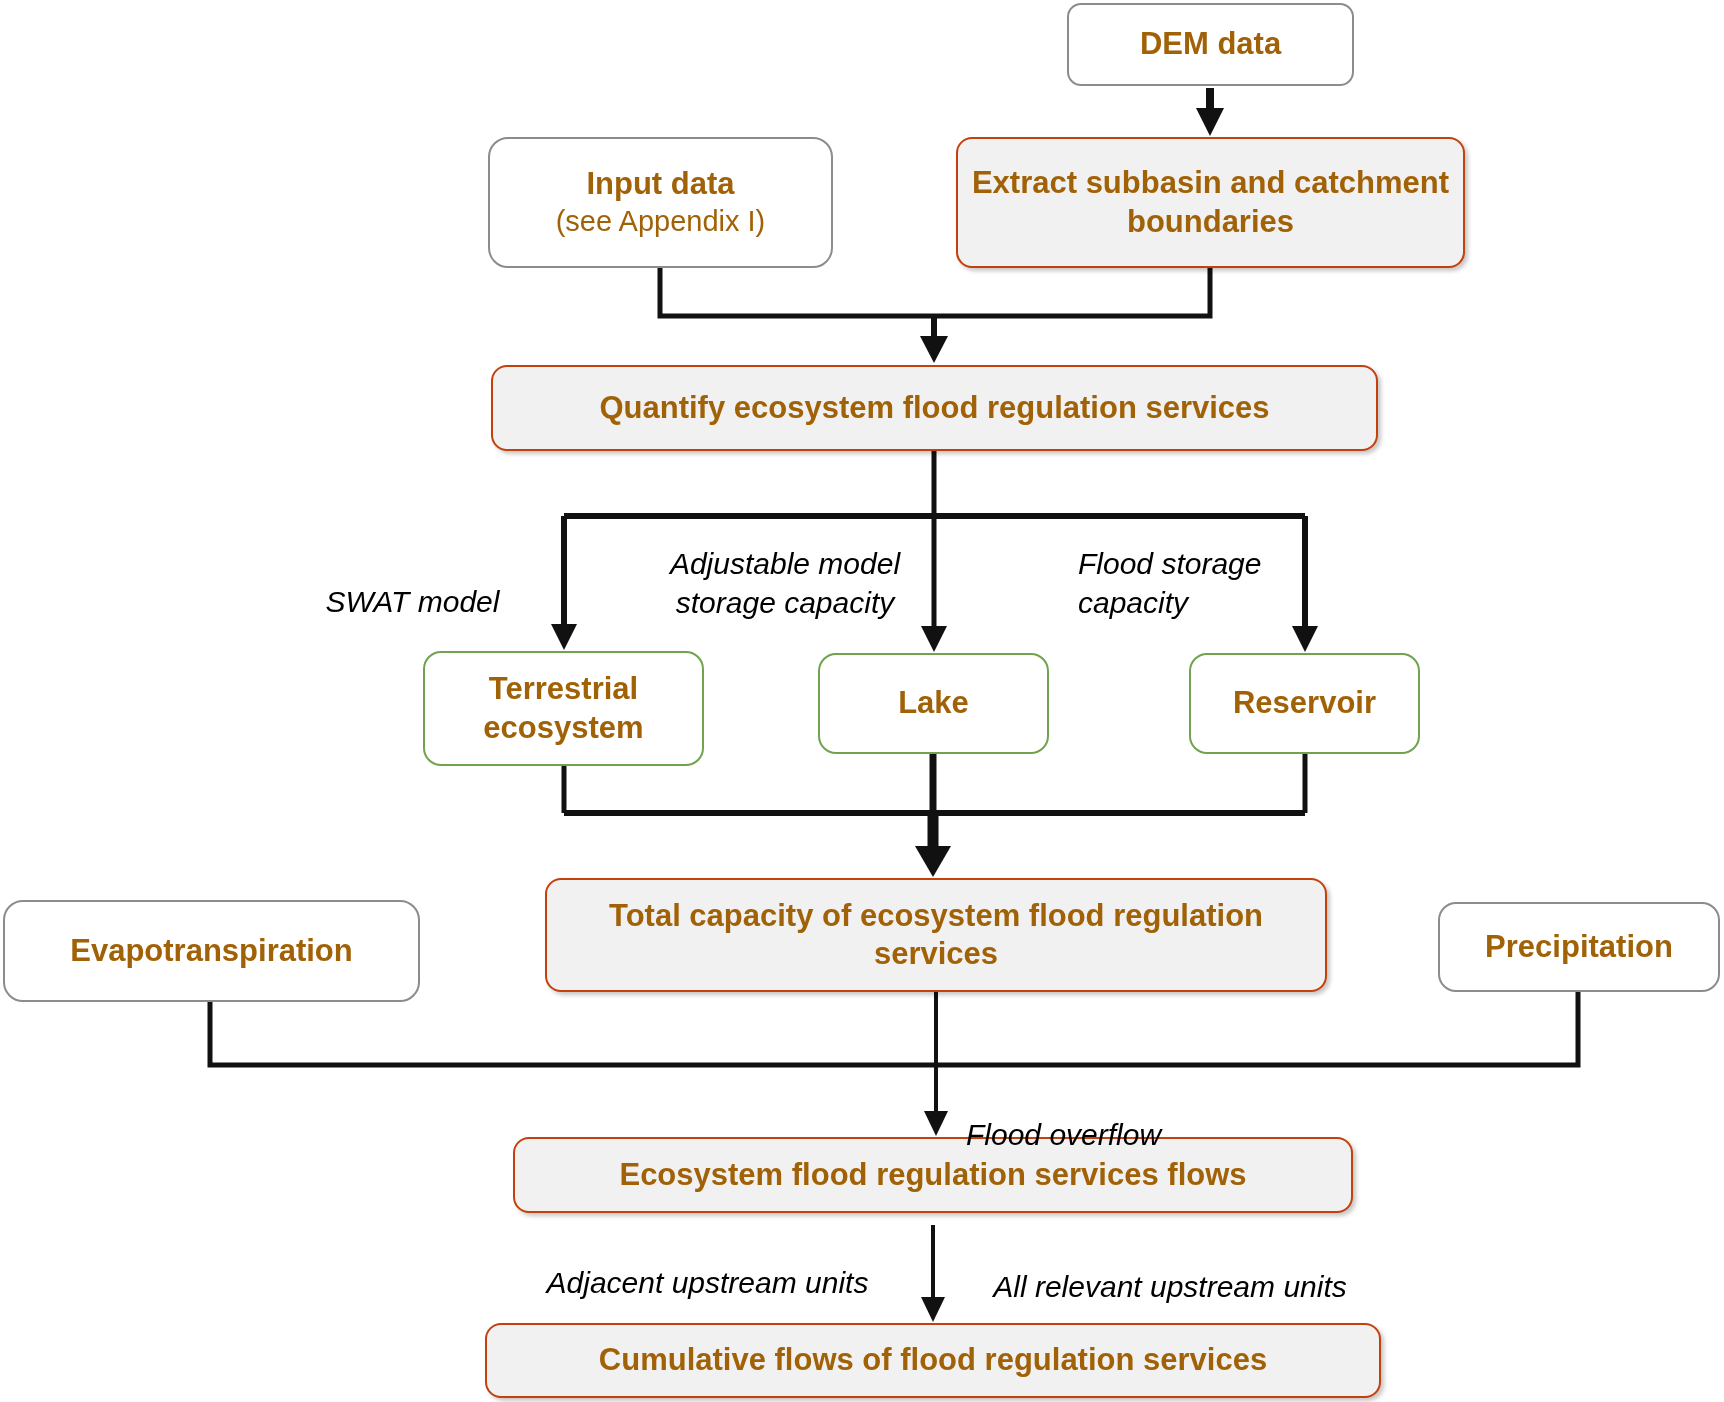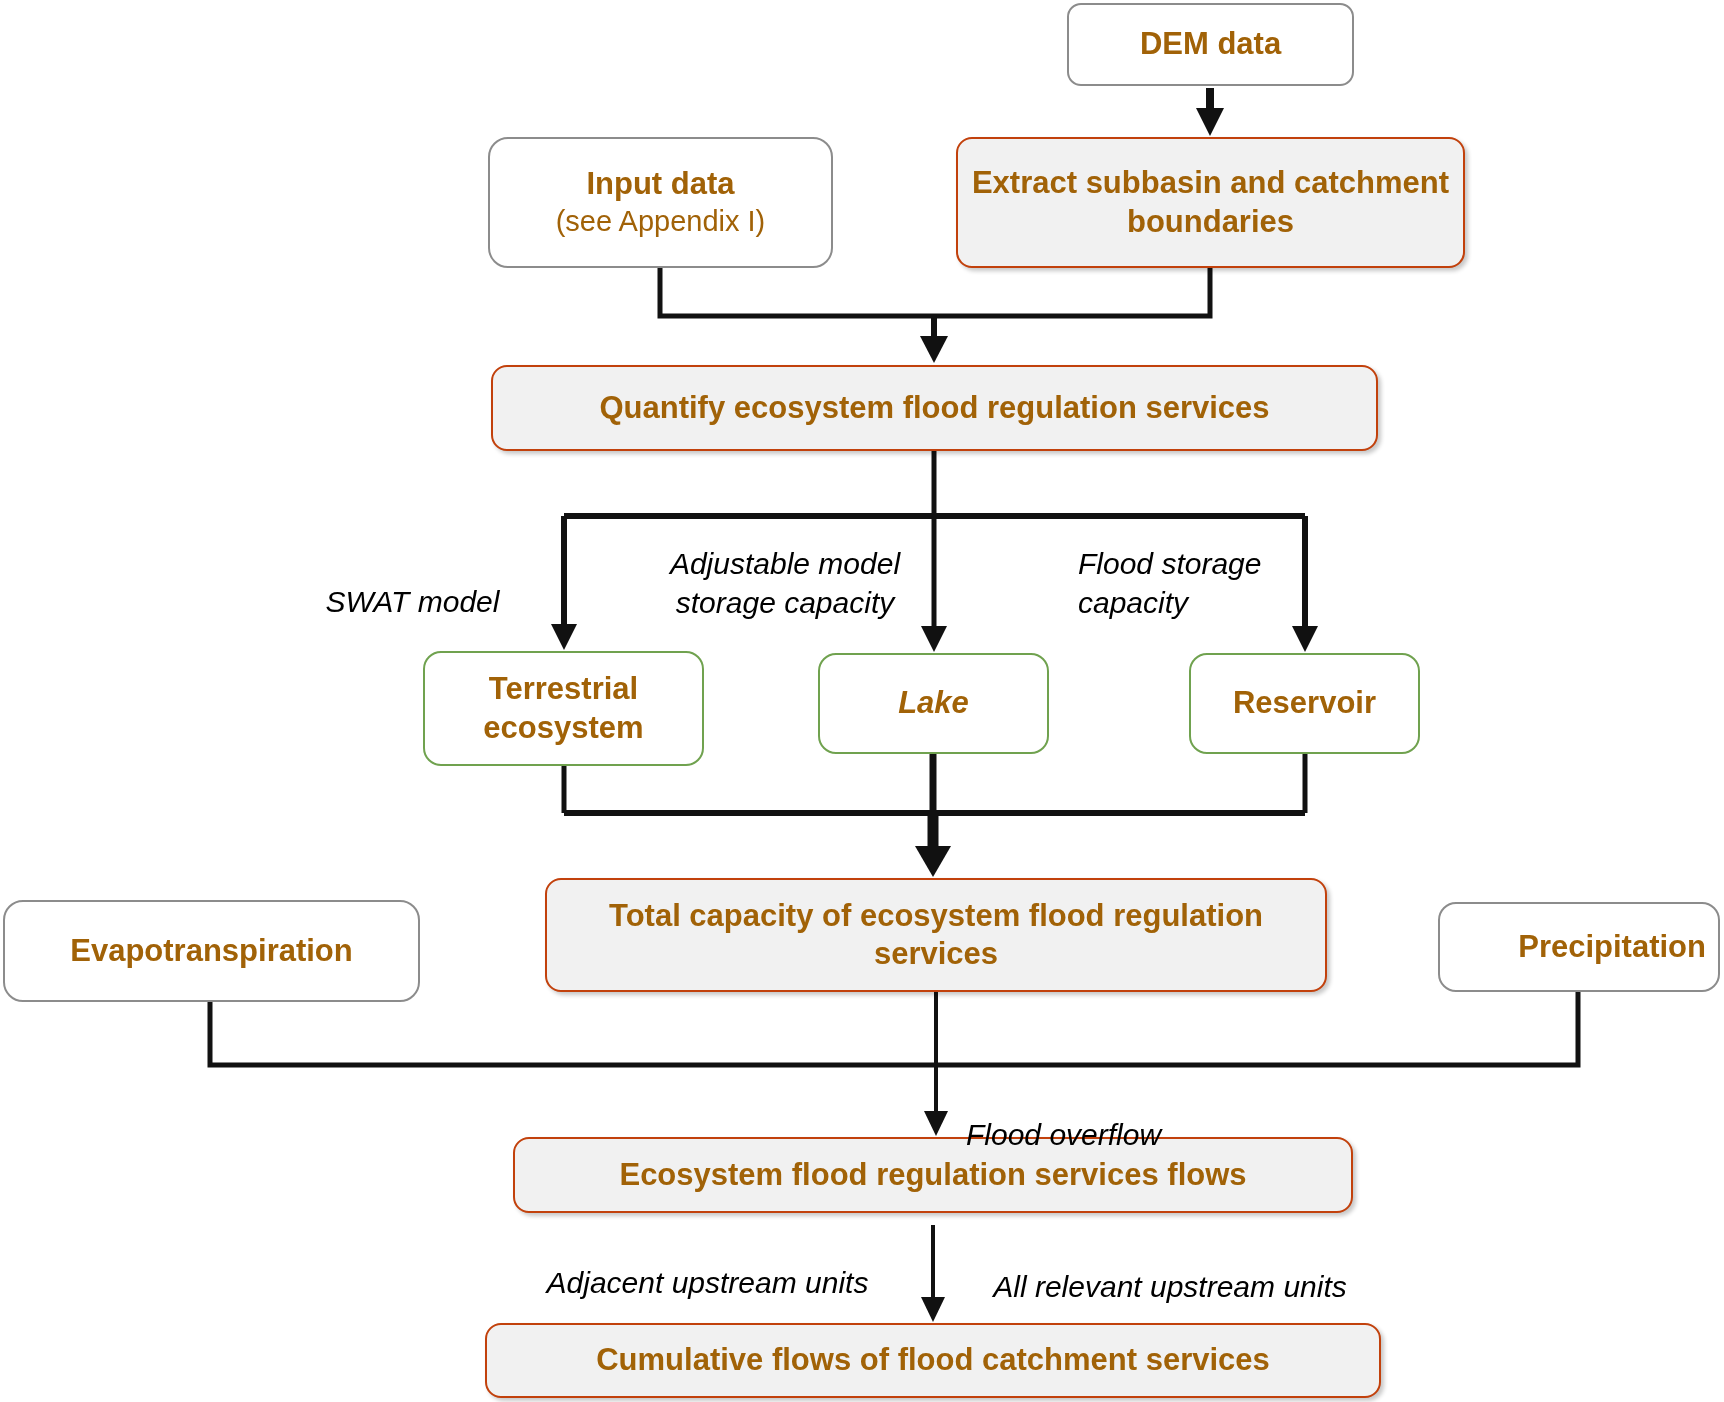--- a/index.html
+++ b/index.html
@@ -100,46 +100,46 @@
   </div>
 
   <div class="box box--process" style="left:491px; top:365px; width:887px; height:86px;">
     <span>Quantify ecosystem flood regulation services</span>
   </div>
 
   <div class="box box--eco" style="left:423px; top:651px; width:281px; height:115px;align-items:center;">
     <span>Terrestrial ecosystem</span>
   </div>
 
-  <div class="box box--eco" style="left:818px; top:653px; width:231px; height:101px;font-style:italic;">
+  <div class="box box--eco" style="left:818px; top:653px; width:231px; height:101px;">
     <span>Lake</span>
   </div>
 
   <div class="box box--eco" style="left:1189px; top:653px; width:231px; height:101px;">
     <span>Reservoir</span>
   </div>
 
   <div class="box box--process" style="left:545px; top:878px; width:782px; height:114px;">
     <span>Total capacity of ecosystem flood regulation services</span>
   </div>
 
   <div class="box box--data" style="left:3px; top:900px; width:417px; height:102px; border-radius:20px;">
     <span>Evapotranspiration</span>
   </div>
 
-  <div class="box box--data" style="left:1438px; top:902px; width:282px; height:90px; border-radius:18px;align-items:flex-end;">
+  <div class="box box--data" style="left:1438px; top:902px; width:282px; height:90px; border-radius:18px;">
     <span>Precipitation</span>
   </div>
 
   <div class="box box--process" style="left:513px; top:1137px; width:840px; height:76px;">
     <span>Ecosystem flood regulation services flows</span>
   </div>
 
   <div class="box box--process" style="left:485px; top:1323px; width:896px; height:75px;">
-    <span>Cumulative flows of flood catchment services</span>
+    <span>Cumulative flows of flood regulation services</span>
   </div>
 
   <div class="elabel" style="left:295px; top:582px; width:235px;">SWAT model</div>
 
   <div class="elabel" style="left:650px; top:544px; width:270px;">Adjustable model storage capacity</div>
 
   <div class="elabel elabel--left" style="left:1078px; top:544px; width:225px;">Flood storage capacity</div>
 
   <div class="elabel elabel--left" style="left:966px; top:1115px; width:320px;">Flood overflow</div>
 

